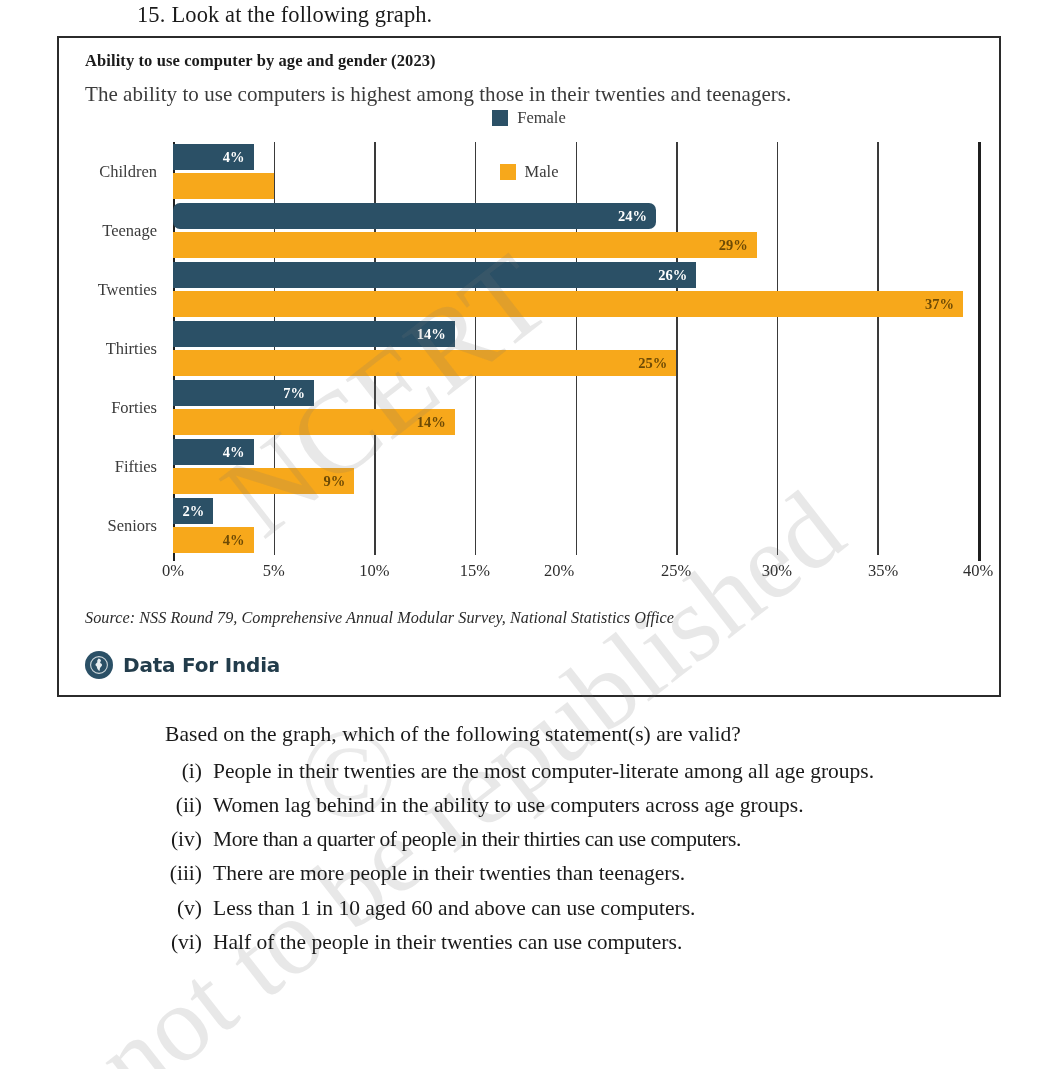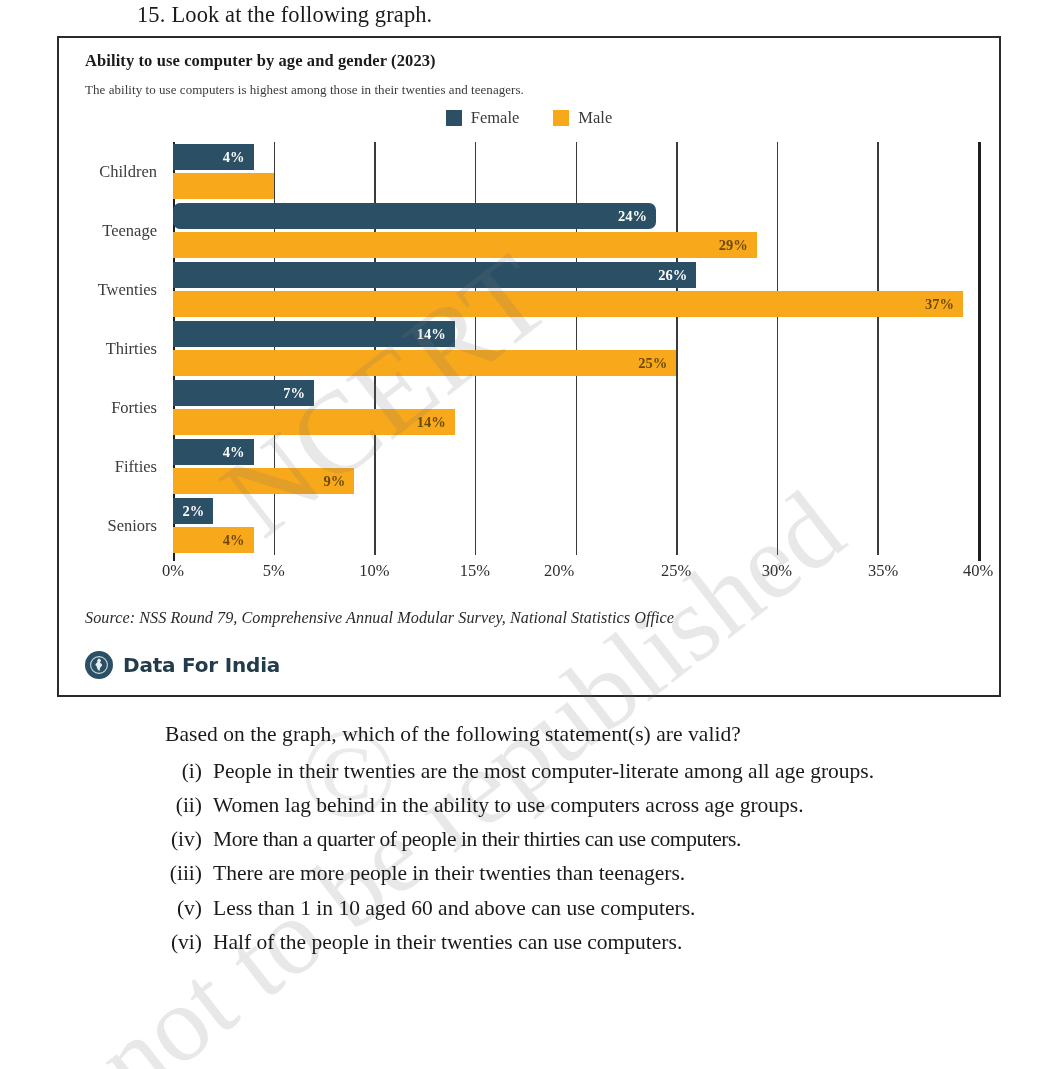--- a/index.html
+++ b/index.html
@@ -45,35 +45,36 @@
     top: 13px;
     font-size: 16.5px;
     font-weight: bold;
     letter-spacing: .1px;
     color: #1b1b1b;
   }
   .chart-subtitle {
     position: absolute;
     left: 26px;
     top: 44px;
-    font-size: 13px;
+    font-size: 21px;
     color: #3b3b3b;
     letter-spacing: .05px;
   }
 
   
   .legend {
     position: absolute;
     left: 0;
     right: 0;
     top: 70px;
     display: flex;
     justify-content: center;
     align-items: center;
     gap: 34px;
+    flex-direction: column;
   }
   .legend-item { display: flex; align-items: center; gap: 9px; }
   .legend-swatch { width: 16px; height: 16px; display: block; }
   .legend-label { font-size: 16.5px; color: #3a3a3a; }
 
   
   .plot {
     position: absolute;
     left: 16px;
     top: 104px;

